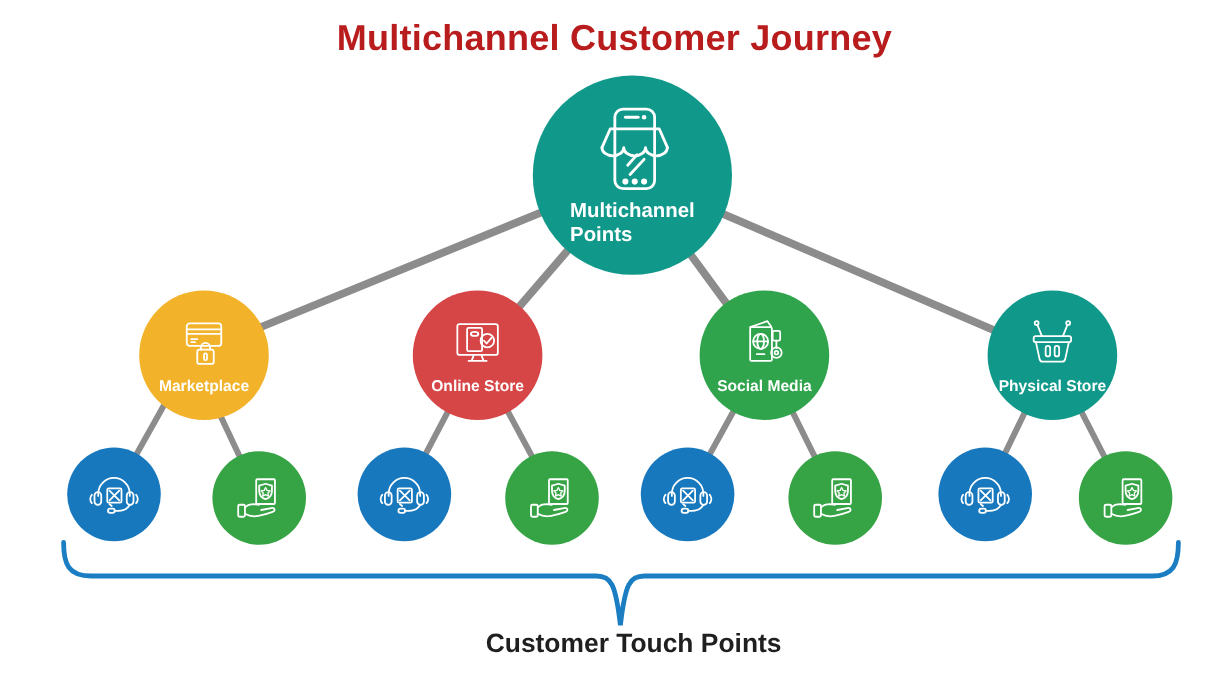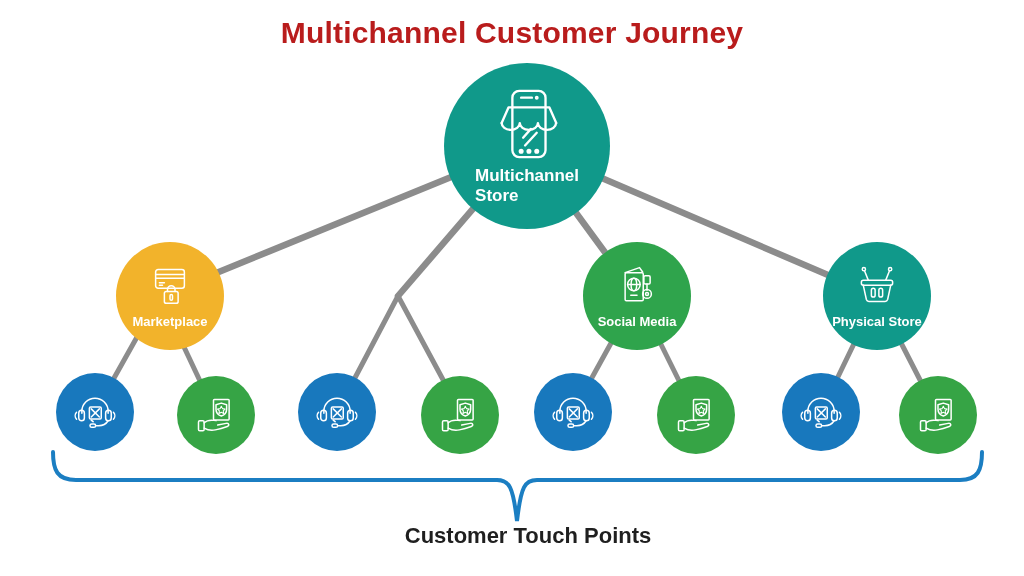--- a/index.html
+++ b/index.html
@@ -80,40 +80,53 @@
         <circle cx="50" cy="12" r="0.8" fill="#fff"></circle>
         <path d="M14,38 L21,22 H63 L70,38"></path>
         <path d="M14,38 a9.3,7 0 0 0 18.6,0 a9.3,7 0 0 0 18.6,0 a9.3,7 0 0 0 18.6,0"></path>
         <path d="M36,53 l8,-9 M38,61 l12,-13"></path>
         <circle cx="34" cy="67" r="1.4" fill="#fff"></circle>
         <circle cx="42" cy="67" r="1.4" fill="#fff"></circle>
         <circle cx="50" cy="67" r="1.4" fill="#fff"></circle>
       </svg>
     </span>
     <div class="nlabel">
-      <span>Multichannel</span><br><span>Store</span>
+      <span>Multichannel</span><br><span>Points</span>
     </div>
   </div>
 
   <div class="node channel ch-marketplace">
     <span class="nicon">
       <svg viewBox="0 0 80 80" fill="none" stroke="#fff" stroke-width="2.4" stroke-linecap="round" stroke-linejoin="round">
         <rect x="17" y="12" width="46" height="30" rx="4"></rect>
         <line x1="17" y1="20" x2="63" y2="20"></line>
         <line x1="17" y1="26" x2="63" y2="26"></line>
         <line x1="23" y1="33" x2="31" y2="33"></line>
         <line x1="23" y1="37" x2="28" y2="37"></line>
         <path d="M36,47 v-3 a6,6 0 0 1 12,0 v3"></path>
         <rect x="31" y="47" width="22" height="19" rx="3"></rect>
         <rect x="40" y="52" width="4" height="9" rx="2"></rect>
       </svg>
     </span>
     <div class="nlabel">Marketplace</div>
   </div>
 
+  <div class="node channel ch-online">
+    <span class="nicon">
+      <svg viewBox="0 0 80 80" fill="none" stroke="#fff" stroke-width="2.4" stroke-linecap="round" stroke-linejoin="round">
+        <rect x="13" y="13" width="54" height="41" rx="3"></rect>
+        <path d="M35,54 l-3,8 M45,54 l3,8 M28,62 h24"></path>
+        <rect x="26" y="18" width="20" height="31" rx="2"></rect>
+        <ellipse cx="36" cy="26" rx="5" ry="2.6"></ellipse>
+        <circle cx="53" cy="35" r="9"></circle>
+        <path d="M48.5,35 l3.5,3.8 l6.5,-7.6"></path>
+      </svg>
+    </span>
+    <div class="nlabel">Online Store</div>
+  </div>
 
   <div class="node channel ch-social">
     <span class="nicon">
       <svg viewBox="0 0 80 80" fill="none" stroke="#fff" stroke-width="2.4" stroke-linecap="round" stroke-linejoin="round">
         <rect x="21" y="17" width="29" height="45" rx="2"></rect>
         <path d="M21,17 L44,9 L49,16"></path>
         <circle cx="35" cy="36" r="10"></circle>
         <ellipse cx="35" cy="36" rx="4.5" ry="10"></ellipse>
         <line x1="25" y1="36" x2="45" y2="36"></line>
         <line x1="30" y1="53" x2="40" y2="53"></line>

